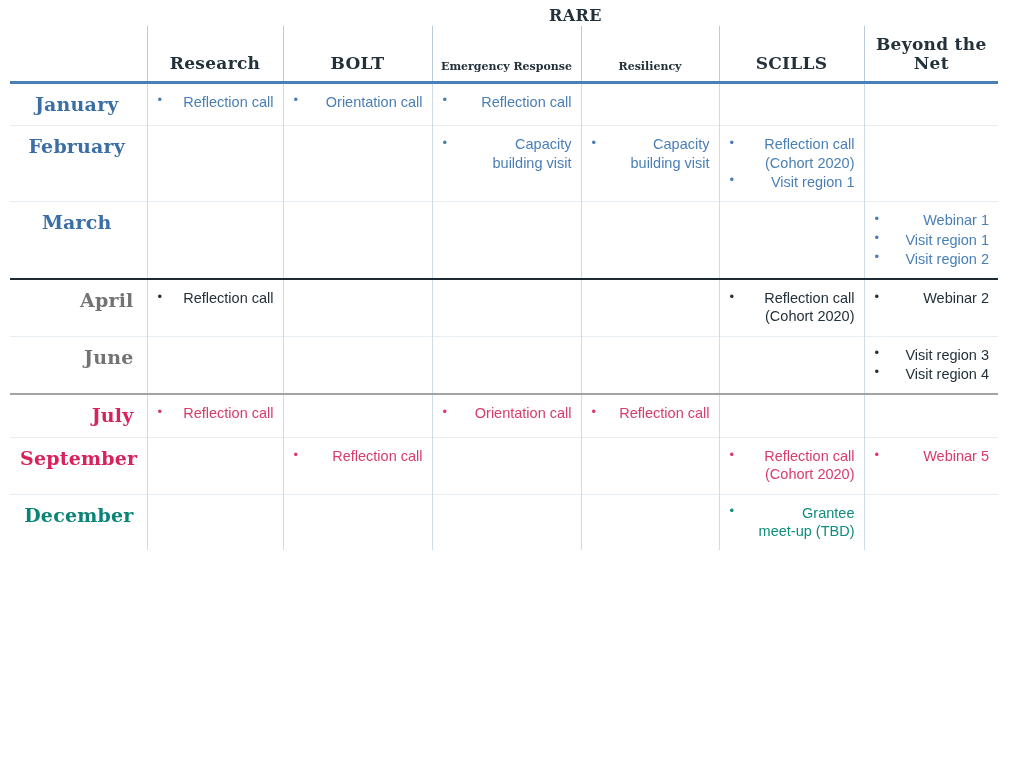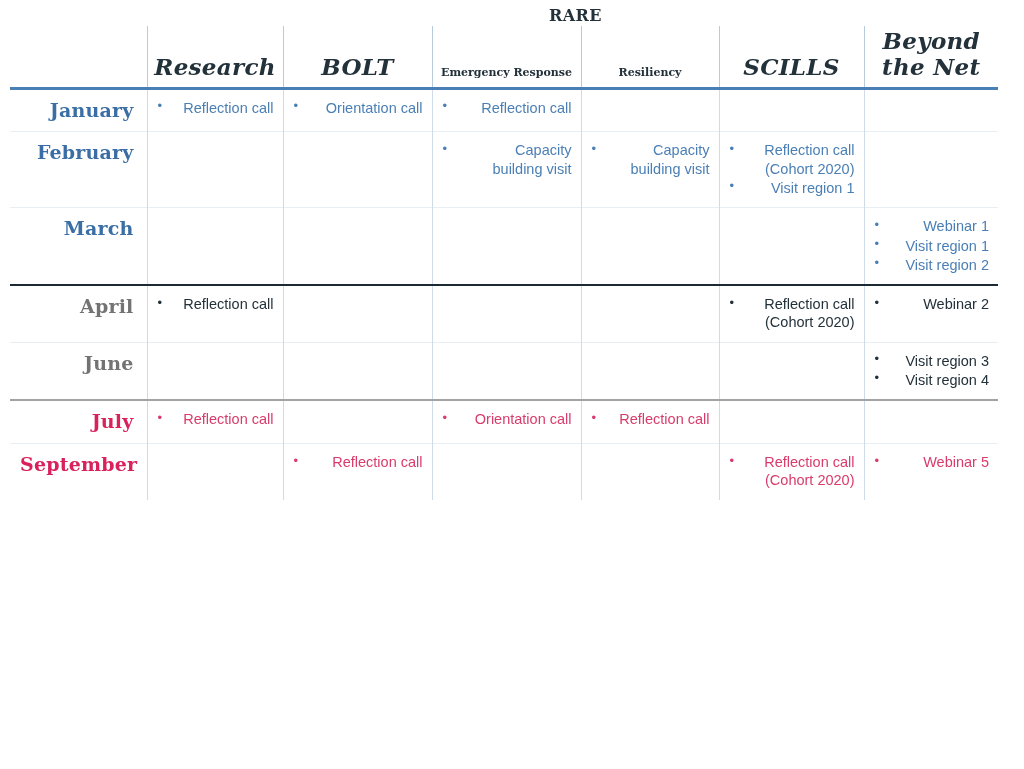--- a/index.html
+++ b/index.html
@@ -56,21 +56,21 @@
   .hdr-row th {
     font-family: "DejaVu Serif", serif;
     color: #23313a;
     text-align: center;
     vertical-align: bottom;
     padding: 2px 6px 7px 6px;
     height: 56px;
     line-height: 1.12;
     border-left: 1px solid #b8cbdd;
   }
-  .hdr-row th.bold   { font-weight: bold; font-size: 23px; letter-spacing: 0.3px; font-style: italic; }
+  .hdr-row th.bold   { font-weight: bold; font-size: 17px; letter-spacing: 0.3px; }
   .hdr-row th.light  { font-weight: bold; font-size: 11px; }
 
   
   .hdr-row th.ruled { border-bottom: 3px solid #4a7fb5; }
   .hdr-row th.monthhead { border-bottom: 3px solid #4a7fb5; border-left: none; }
 
   
   tbody td {
     vertical-align: top;
     padding: 9px 9px 9px 10px;
@@ -95,21 +95,21 @@
   tr.h-sm td { height: 40px; }
   tr.h-md td { height: 68px; }
   tr.h-lg td { height: 70px; }
 
   
   tr.q1 td { color: #4a7fb5; }
   tr.q2 td { color: #23313a; }
   tr.q3 td { color: #d93b6b; }
   tr.q4 td { color: #0e8c7d; }
 
-  tr.q1 td.month { color: #3a6ea5; }
+  tr.q1 td.month { color: #3a6ea5; text-align: center; }
   tr.q2 td.month { color: #737373; }
   tr.q3 td.month { color: #d9215c; }
   tr.q4 td.month { color: #0a8476; }
 
   
   tr.sep-dark  > td { border-top: 2px solid #1b2a33; }
   tr.sep-pink  > td { border-top: 2px solid #a3a3a3; }
   tr.sep-teal  > td { border-top: 2px solid #0e8c7d; }
   tr.sep-dark  > td.month,
   tr.sep-pink  > td.month,
@@ -354,15 +354,39 @@
               <li>Reflection call
 (Cohort 2020)</li>
             </ul>
           </td>
           <td>
             <ul class="items">
               <li>Webinar 5</li>
             </ul>
           </td>
         </tr>
+        <tr class="q4 h-sm">
+          <td class="month">December</td>
+          <td>
+            <span class="empty"></span>
+          </td>
+          <td>
+            <span class="empty"></span>
+          </td>
+          <td>
+            <span class="empty"></span>
+          </td>
+          <td>
+            <span class="empty"></span>
+          </td>
+          <td>
+            <ul class="items">
+              <li>Grantee
+meet-up (TBD)</li>
+            </ul>
+          </td>
+          <td>
+            <span class="empty"></span>
+          </td>
+        </tr>
       </tbody>
   </table>
 </div>
 
 </body></html>

